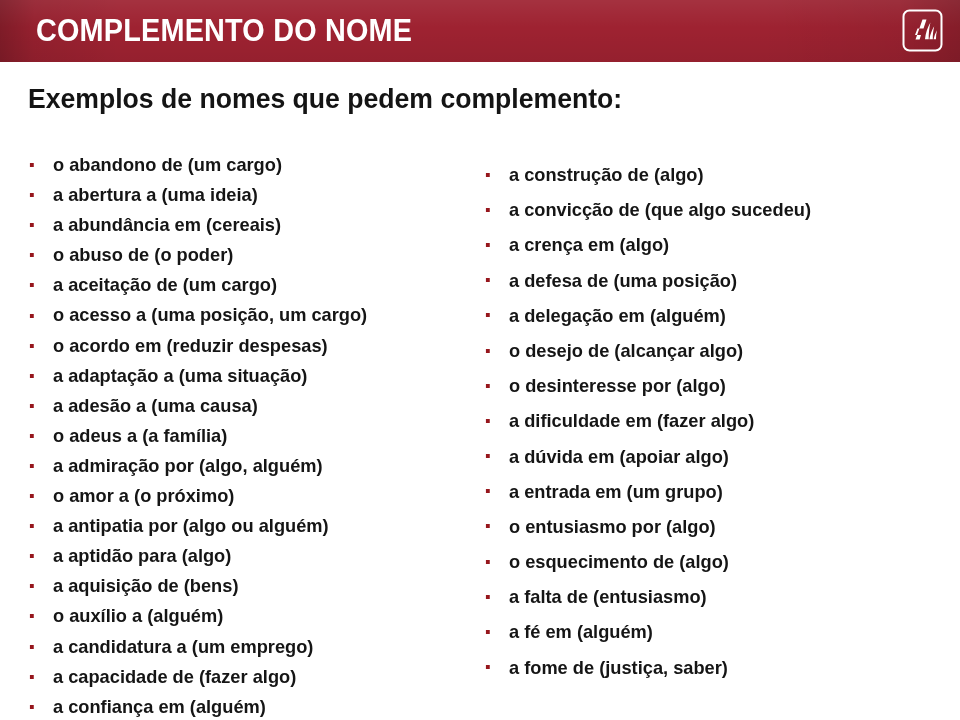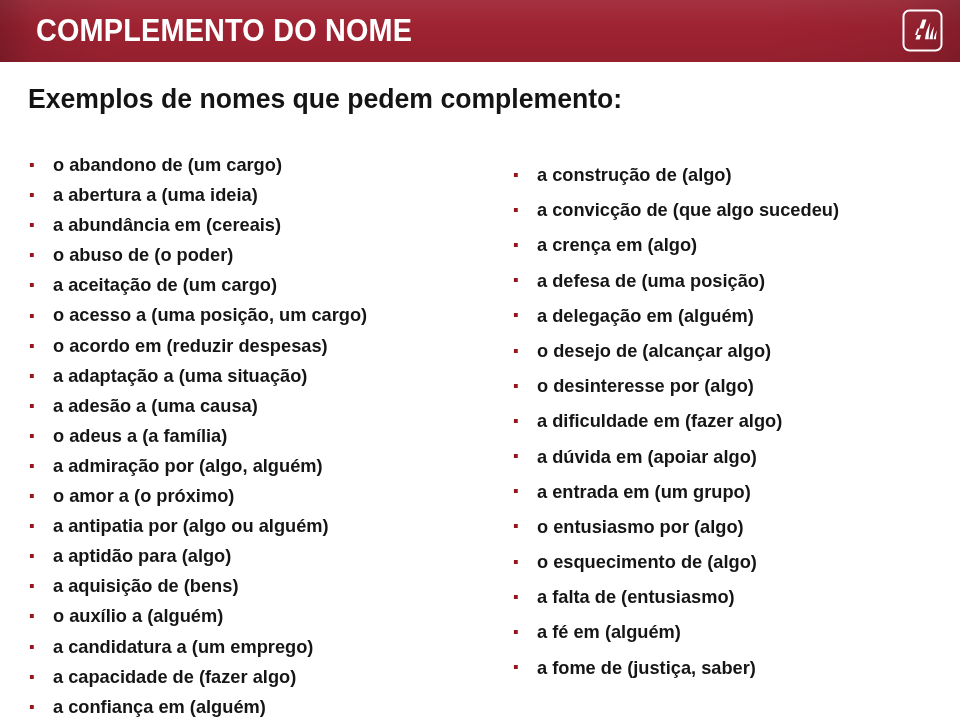--- a/index.html
+++ b/index.html
@@ -103,21 +103,21 @@
     list-style: none;
     margin: 0;
     padding: 0;
   }
   .col-left {
     left: 28px;
     top: 150px;
     width: 430px;
   }
   .col-right {
-    left: 512px;
+    left: 484px;
     top: 157px;
     width: 430px;
   }
 
   .bullet-item {
     position: relative;
     padding-left: 26px;
     color: #151515;
     font-family: "Liberation Sans Narrow", "Liberation Sans", sans-serif;
     font-size: 19px;

